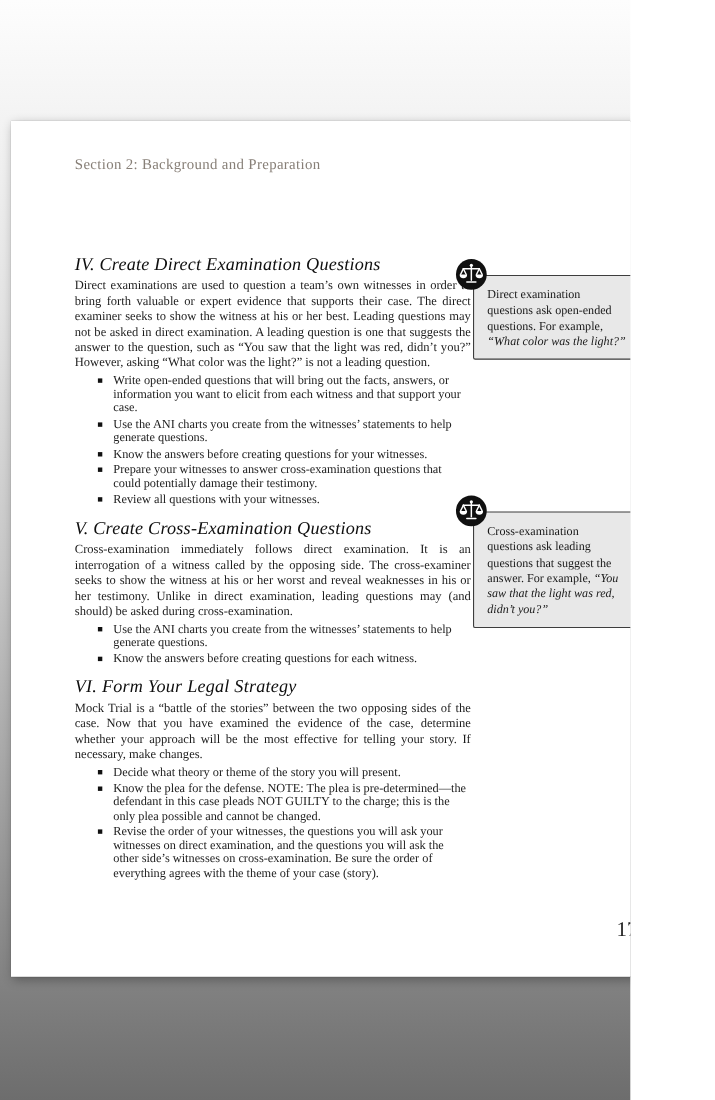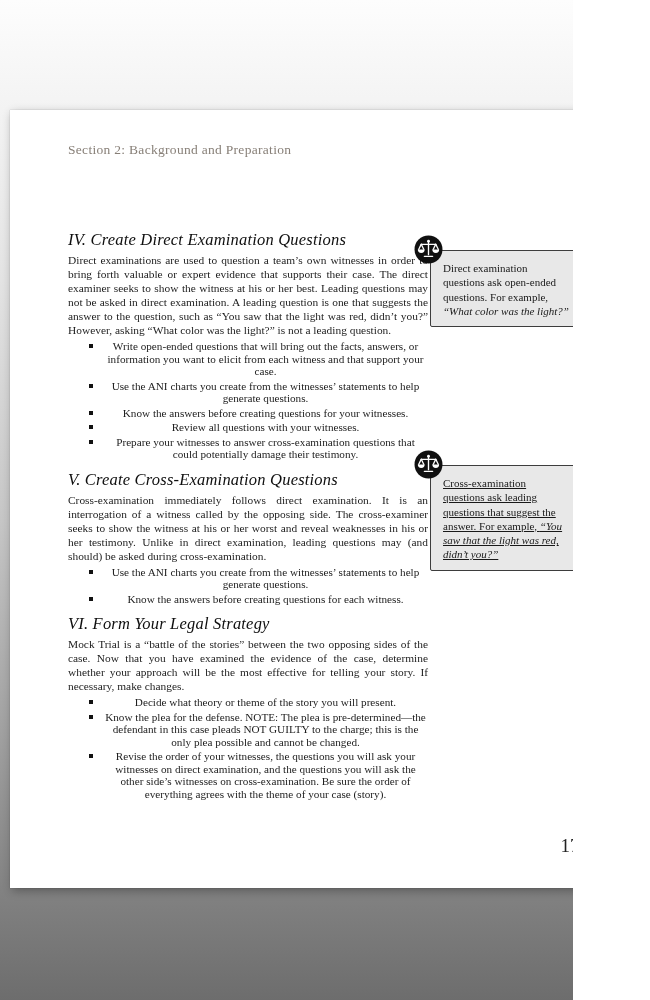--- a/index.html
+++ b/index.html
@@ -25,36 +25,36 @@
   }
   .content{position:absolute;left:58px;top:120px;width:360px;color:#1c1c1c;}
   .sec-heading{
     font-size:16.5px;font-weight:normal;font-style:italic;color:#0f0f0f;
     margin:9px 0 3px 0;letter-spacing:0.2px;
   }
   .sec-heading.first{margin-top:0;}
   .intro{
     font-size:11.4px;line-height:14px;margin:0;text-align:justify;
   }
-  ul.bullets{margin:3px 0 0 0;padding:0 0 0 35px;list-style:none;text-align:center;}
+  ul.bullets{margin:3px 0 0 0;padding:0 0 0 35px;list-style:none;}
   ul.bullets li{
     position:relative;font-size:11.2px;line-height:12.5px;margin:0 0 2px 0;
   }
   ul.bullets li::before{
     content:"";position:absolute;left:-14px;top:4px;width:4px;height:4px;background:#111;
   }
   .callout{
     position:absolute;left:420px;width:126px;
     background:#e8e8e8;border:1px solid #3d3d3d;border-radius:2px;
     padding:10px 8px 8px 12px;
     font-size:11px;line-height:14.3px;color:#191919;
   }
   .callout .example{font-style:italic;}
   .callout1{top:140px;}
-  .callout2{top:355px;text-decoration:underline;}
+  .callout2{top:355px;}
   .scales-badge{position:absolute;width:29px;height:29px;left:404px;}
   .badge1{top:125px;}
   .badge2{top:340px;}
   .pagenum{
     position:absolute;left:548px;top:725px;width:24px;
     font-size:19px;color:#222;text-align:center;
   }
 </style>
 </head>
 <body>
@@ -71,22 +71,22 @@
 
     <div class="content">
 
       <div class="sec-heading first">IV. Create Direct Examination Questions</div>
       <p class="intro">Direct examinations are used to question a team’s own witnesses in order to bring forth valuable or expert evidence that supports their case. The direct examiner seeks to show the witness at his or her best. Leading questions may not be asked in direct examination. A leading question is one that suggests the answer to the question, such as “You saw that the light was red, didn’t you?” However, asking “What color was the light?” is not a leading question.</p>
       <ul class="bullets">
 
       <li>Write open-ended questions that will bring out the facts, answers, or information you want to elicit from each witness and that support your case.</li>
           <li>Use the ANI charts you create from the witnesses’ statements to help generate questions.</li>
           <li>Know the answers before creating questions for your witnesses.</li>
+          <li>Prepare your witnesses to answer cross-examination questions that could potentially damage their testimony.</li>
           <li>Review all questions with your witnesses.</li>
-          <li>Prepare your witnesses to answer cross-examination questions that could potentially damage their testimony.</li>
         </ul>
 
       <div class="sec-heading">V. Create Cross-Examination Questions</div>
       <p class="intro">Cross-examination immediately follows direct examination. It is an interrogation of a witness called by the opposing side. The cross-examiner seeks to show the witness at his or her worst and reveal weaknesses in his or her testimony. Unlike in direct examination, leading questions may (and should) be asked during cross-examination.</p>
       <ul class="bullets">
 
           <li>Use the ANI charts you create from the witnesses’ statements to help generate questions.</li>
           <li>Know the answers before creating questions for each witness.</li>
         </ul>
 

